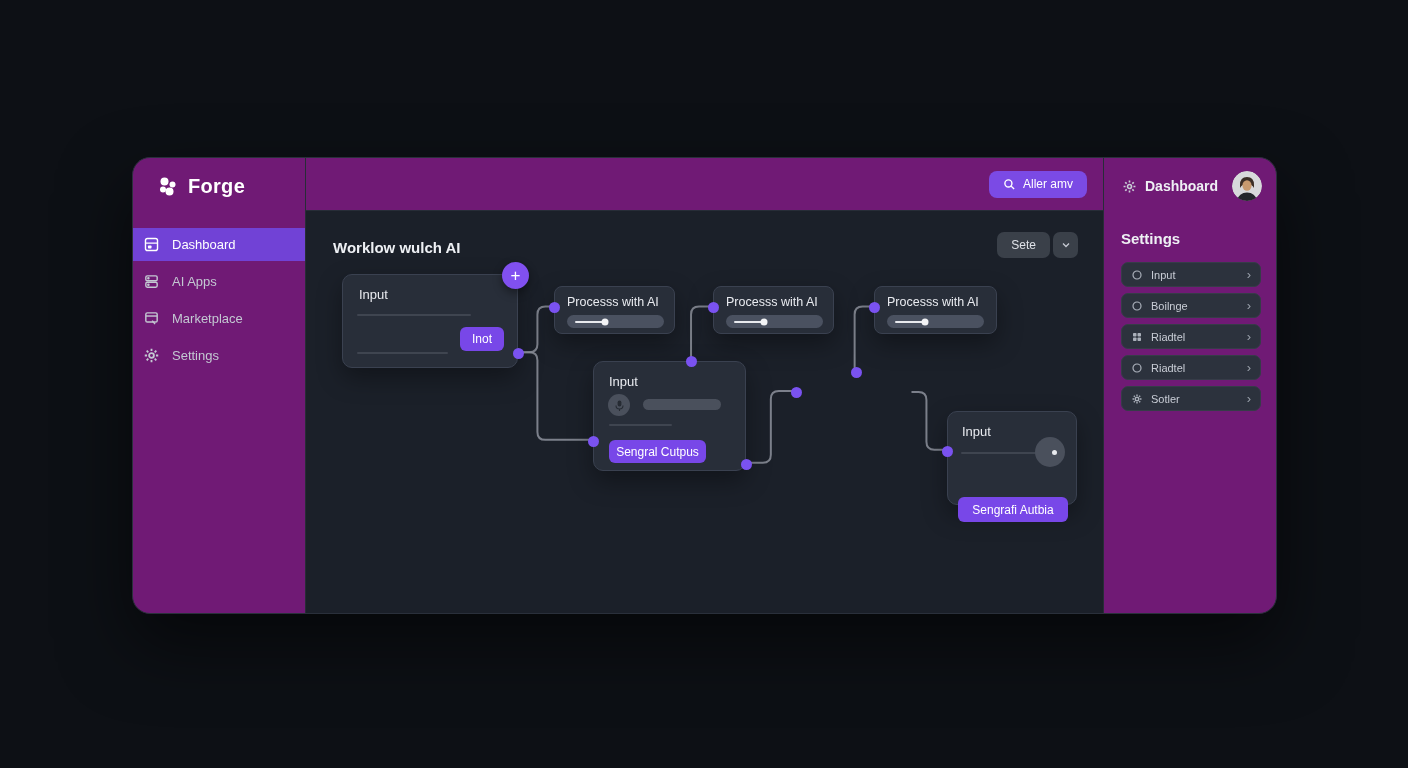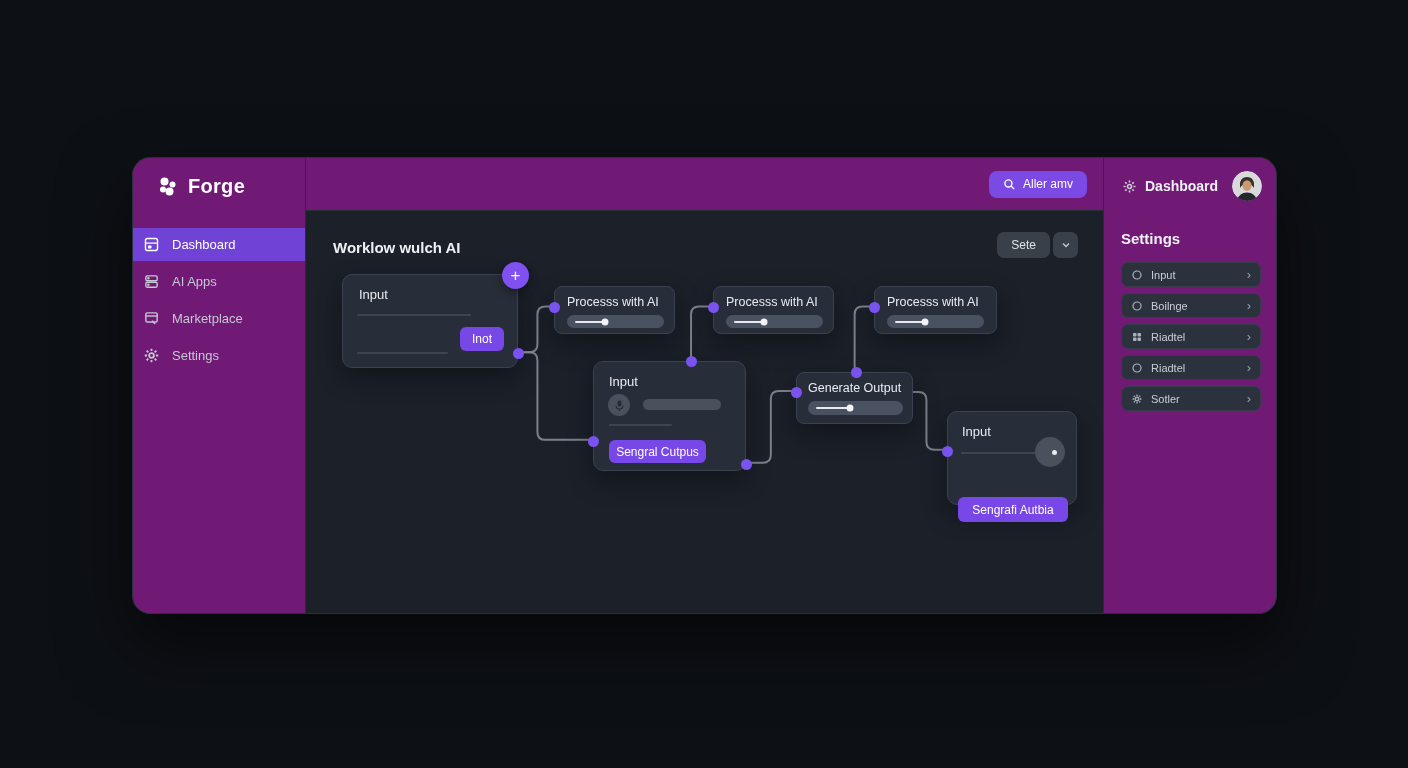--- a/index.html
+++ b/index.html
@@ -199,27 +199,20 @@
           <svg width="9" height="11" viewBox="0 0 9 11">
             <rect x="2.6" y="0.5" width="3.8" height="6" rx="1.9" fill="#262b33"></rect>
             <path d="M1 5.5a3.5 3.5 0 0 0 7 0M4.5 9v2" stroke="#262b33" stroke-width="1.1" fill="none"></path>
           </svg>
         </div>
         <div class="pill" style="left:49px; top:37px; width:78px; height:11px;"></div>
         <div class="hline" style="left:15px; top:62px; width:63px; height:1.5px;"></div>
         <button class="pbtn" style="left:15px; top:78px; width:97px; height:23px;">Sengral Cutpus</button>
       </div>
 
-      <div class="node" style="left:490px; top:161px; width:117px; height:52px; border-radius:8px;">
-        <div class="node-title" style="left:11px; top:8px; font-size:12.5px;">Generate Output</div>
-        <div class="slider" style="left:11px; top:28px; width:95px; height:14px;">
-          <div class="slider-line" style="width:34px;"></div>
-          <div class="slider-dot" style="left:42px;"></div>
-        </div>
-      </div>
 
       <div class="node" style="left:641px; top:200px; width:130px; height:94px;">
         <div class="node-title" style="left:14px; top:12px;">Input</div>
         <div class="hline" style="left:13px; top:40px; width:80px;"></div>
         <div class="chip-circle" style="left:87px; top:25px; width:30px; height:30px;">
           <span style="width:5px; height:5px; background:#e8eaee; border-radius:50%; margin-left:8px;"></span>
         </div>
         <button class="pbtn" style="left:10px; top:61px; width:110px; height:25px;margin-top:24px;">Sengrafi Autbia</button>
       </div>
 

